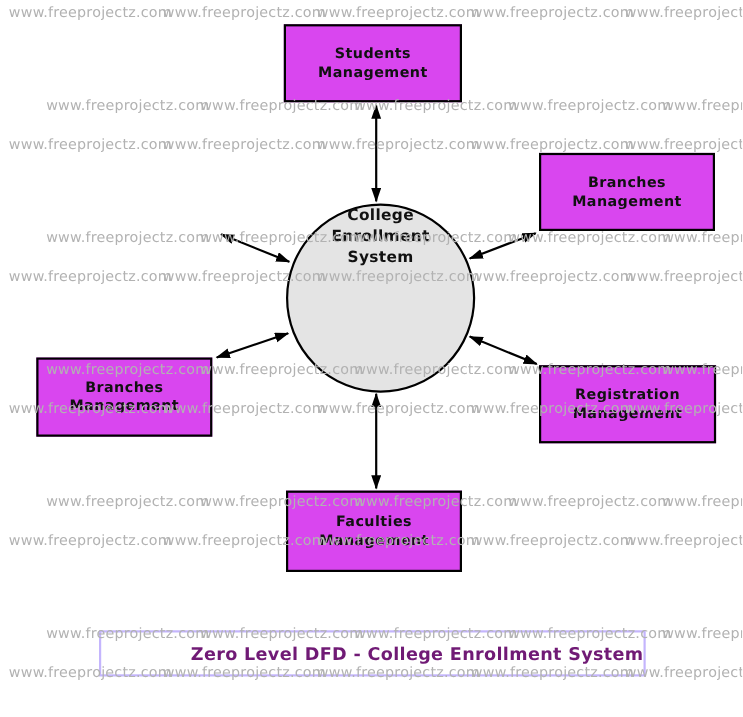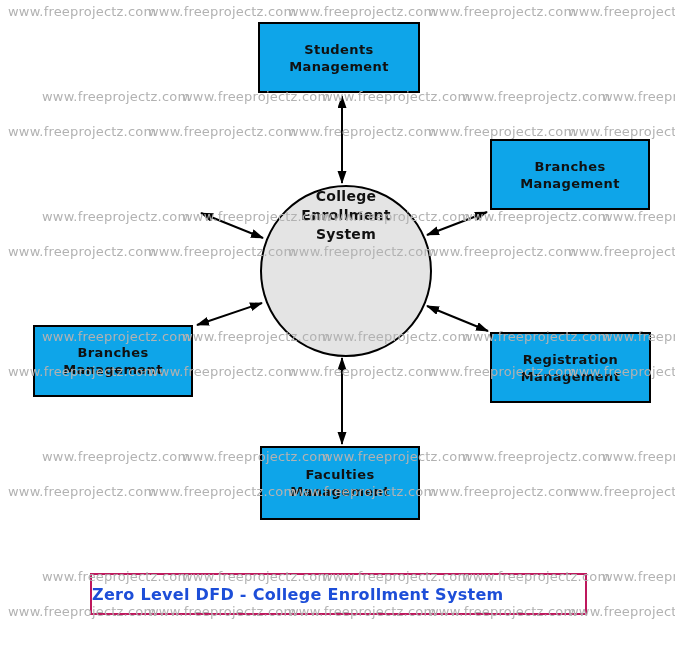--- a/index.html
+++ b/index.html
@@ -6,21 +6,21 @@
   #canvas{
     position:relative;
     width:675px;height:652px;
     background:#ffffff;
     overflow:hidden;
     font-family:"DejaVu Sans","Liberation Sans",sans-serif;
   }
   
   .entity{
     position:absolute;
-    background:#0ea5e9;
+    background:#d946ef;
     border:2px solid #000000;
     display:flex;align-items:center;justify-content:center;
     text-align:center;
     font-weight:bold;font-size:13px;line-height:17px;color:#111111;
     letter-spacing:.4px;
     z-index:1;
     box-sizing:border-box;
   }
   #box-students    {left:258px;top:22px; width:162px;height:71px;}
   #box-login       {left:34px; top:140px;width:162px;height:73px;}
@@ -37,23 +37,23 @@
     background:#e4e4e4;border:2px solid #000000;
     display:flex;justify-content:center;
     text-align:center;font-weight:bold;font-size:14px;line-height:19px;
     color:#111111;letter-spacing:.3px;
     z-index:1;box-sizing:border-box;
   }
   #process-circle .lbl{width:150px;}
   
   #title-box{
     position:absolute;left:90px;top:573px;width:497px;height:42px;
-    background:#ffffff;border:2px solid #be185d;
-    display:flex;align-items:center;justify-content:flex-start;
-    font-weight:bold;font-size:16px;color:#1d4ed8;letter-spacing:.3px;
+    background:#ffffff;border:2px solid #c4b5fd;
+    display:flex;align-items:center;justify-content:flex-end;
+    font-weight:bold;font-size:16px;color:#701a75;letter-spacing:.3px;
     z-index:1;box-sizing:border-box;
   }
   
   #connector-layer{
     position:absolute;left:0;top:0;width:675px;height:652px;
     z-index:2;pointer-events:none;
   }
   #connector-layer line{stroke:#000000;stroke-width:2px;}
   
   #watermark-layer{

